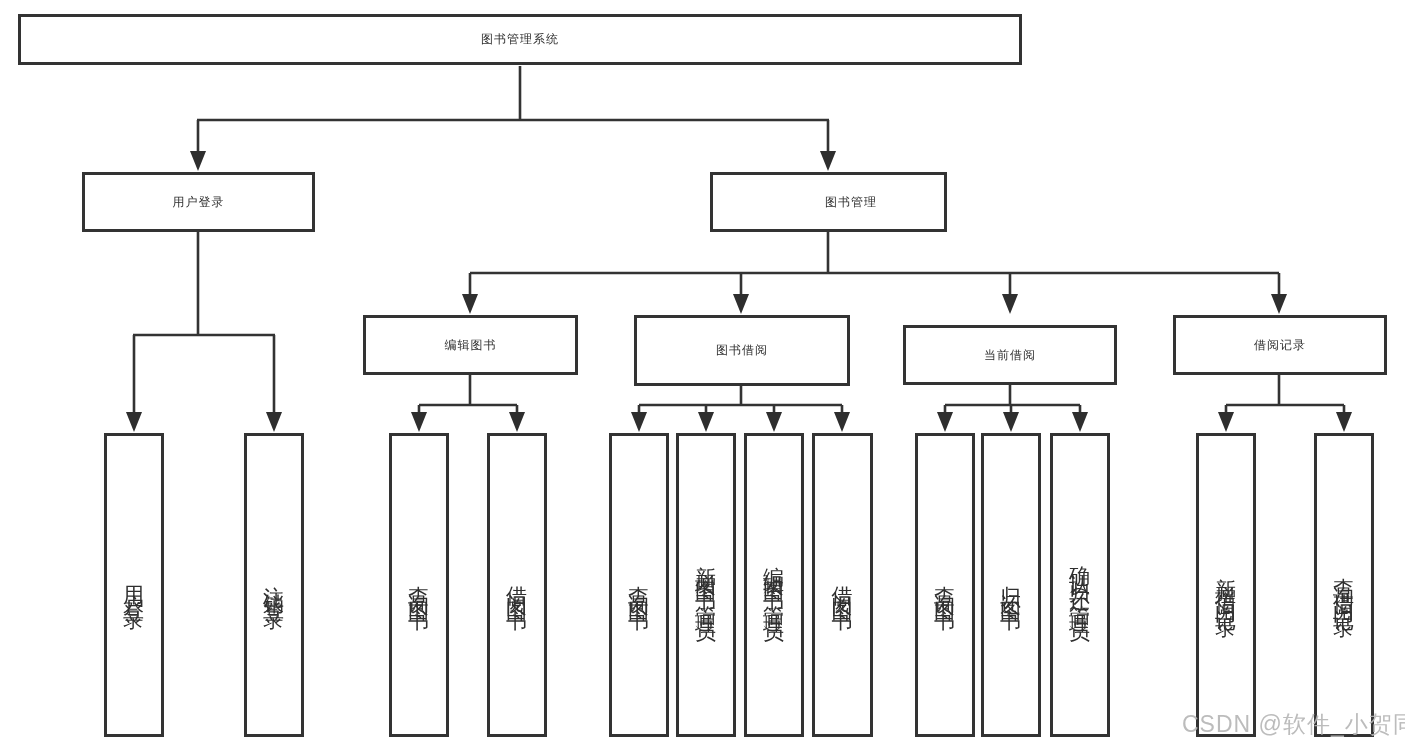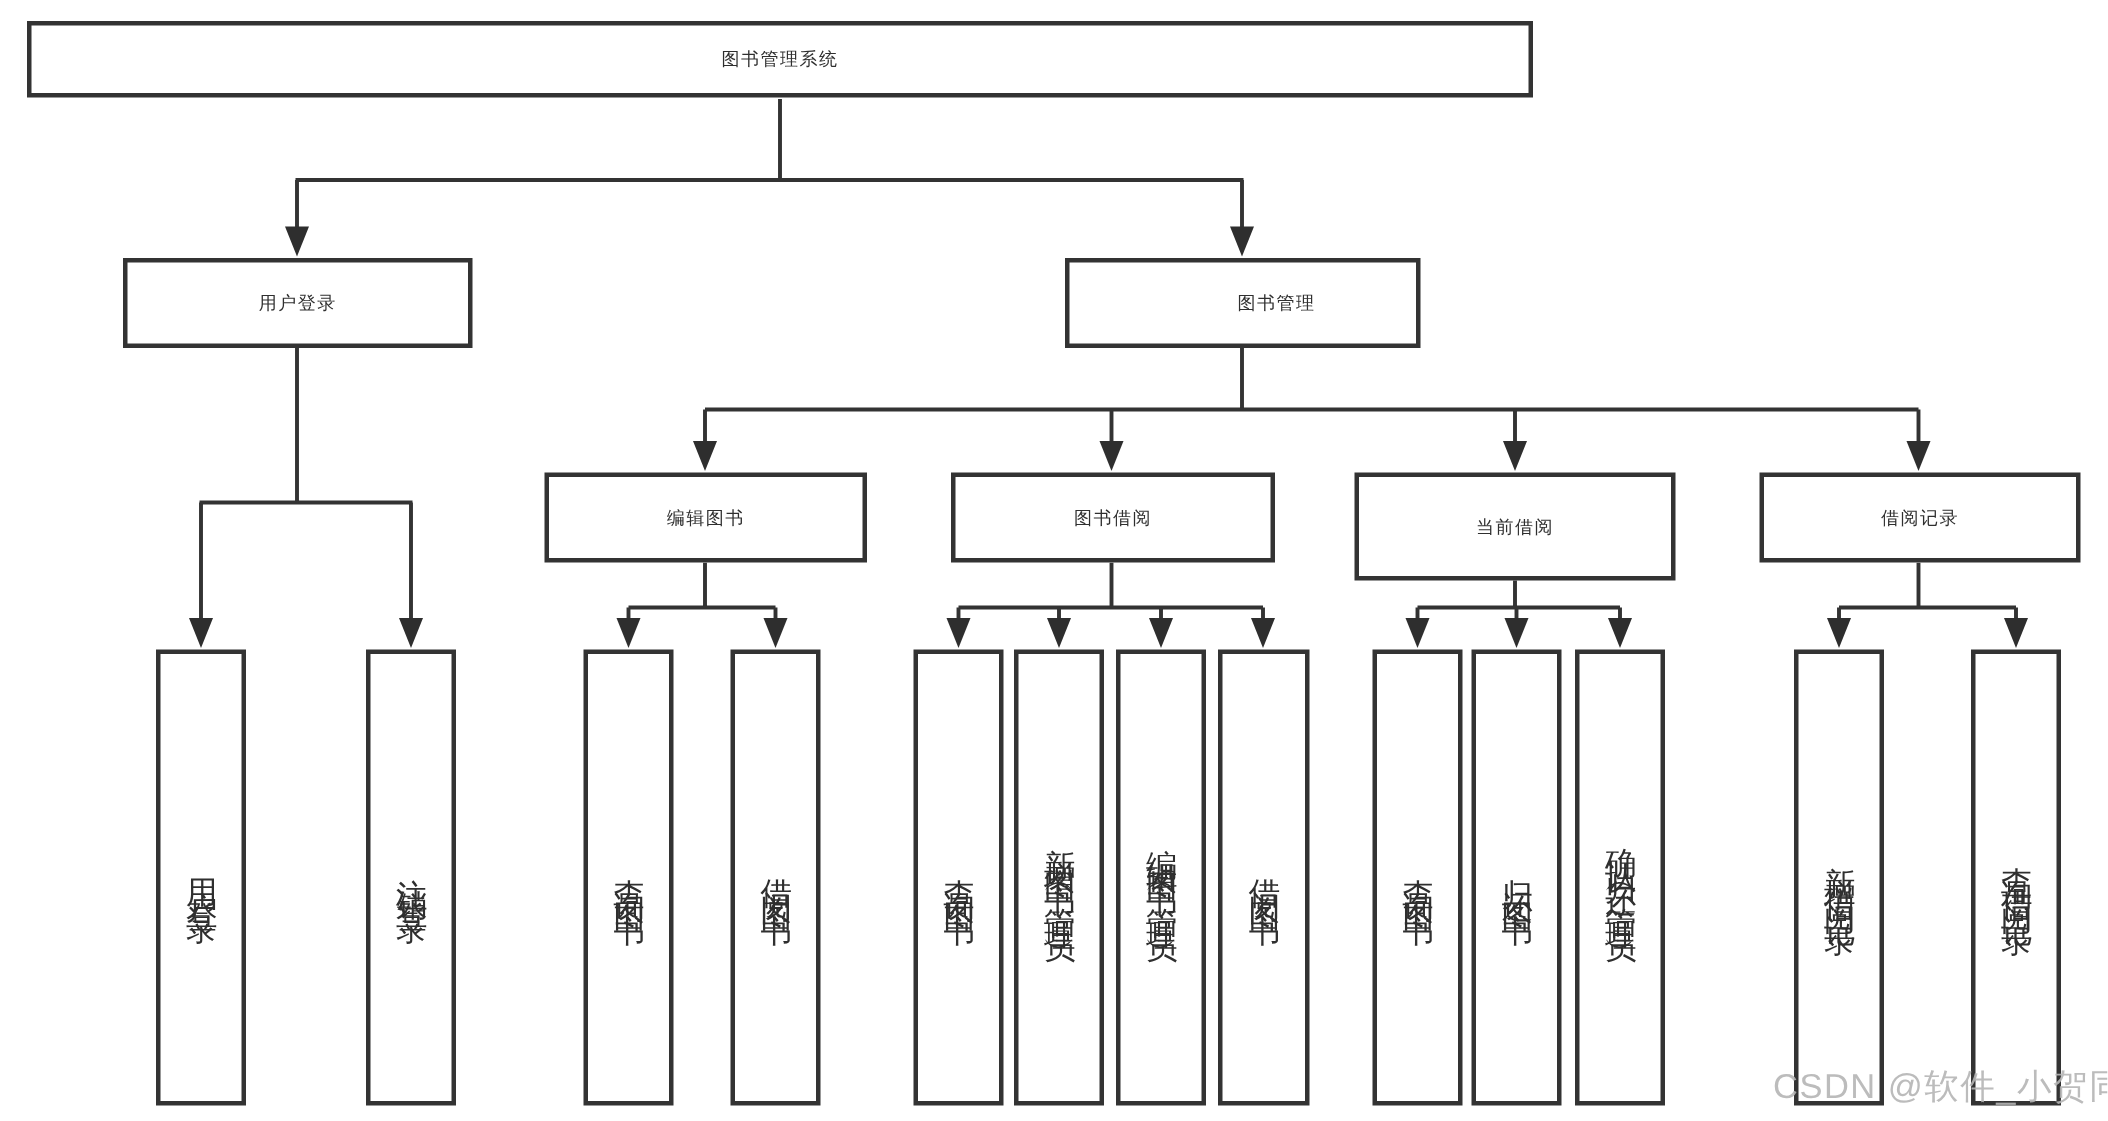--- a/index.html
+++ b/index.html
@@ -87,22 +87,22 @@
     <polygon points="1218,412 1234,412 1226,432"></polygon>
     <polygon points="1336,412 1352,412 1344,432"></polygon>
   </svg>
 
   <div class="node" style="left:18px;top:14px;width:1004px;height:51px;">图书管理系统</div>
 
   <div class="node" style="left:82px;top:172px;width:233px;height:60px;">用户登录</div>
   <div class="node" style="left:710px;top:172px;width:237px;height:60px;padding-left:45px;">图书管理</div>
 
   <div class="node" style="left:363px;top:315px;width:215px;height:60px;">编辑图书</div>
-  <div class="node" style="left:634px;top:315px;width:216px;height:60px;">图书借阅</div>
-  <div class="node" style="left:903px;top:315px;width:214px;height:72px;">当前借阅</div>
+  <div class="node" style="left:634px;top:315px;width:216px;height:71px;">图书借阅</div>
+  <div class="node" style="left:903px;top:325px;width:214px;height:60px;">当前借阅</div>
   <div class="node" style="left:1173px;top:315px;width:214px;height:60px;">借阅记录</div>
 
   <div class="node vnode" style="left:104px;top:433px;width:60px;height:304px;">用户登录</div>
   <div class="node vnode" style="left:244px;top:433px;width:60px;height:304px;">注销登录</div>
 
   <div class="node vnode" style="left:389px;top:433px;width:60px;height:304px;">查询图书</div>
   <div class="node vnode" style="left:487px;top:433px;width:60px;height:304px;">借阅图书</div>
 
   <div class="node vnode" style="left:609px;top:433px;width:60px;height:304px;">查询图书</div>
   <div class="node vnode" style="left:676px;top:433px;width:60px;height:304px;">新增图书（管理员）</div>

